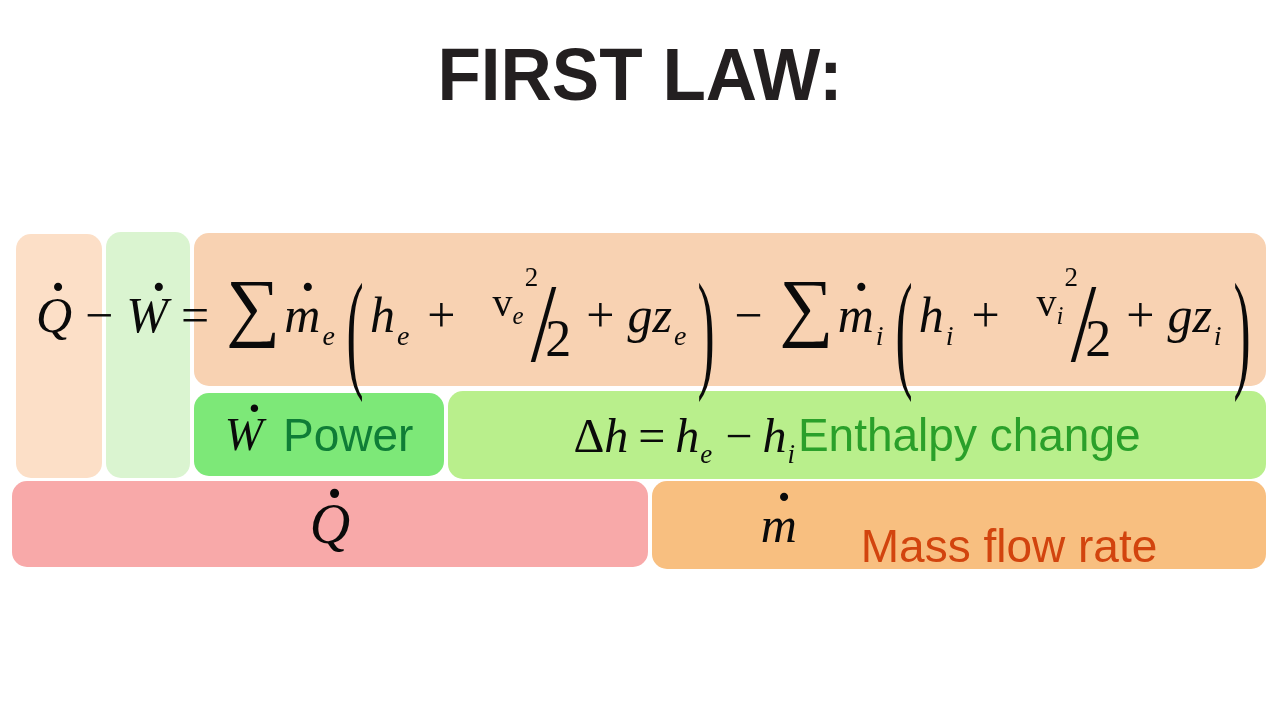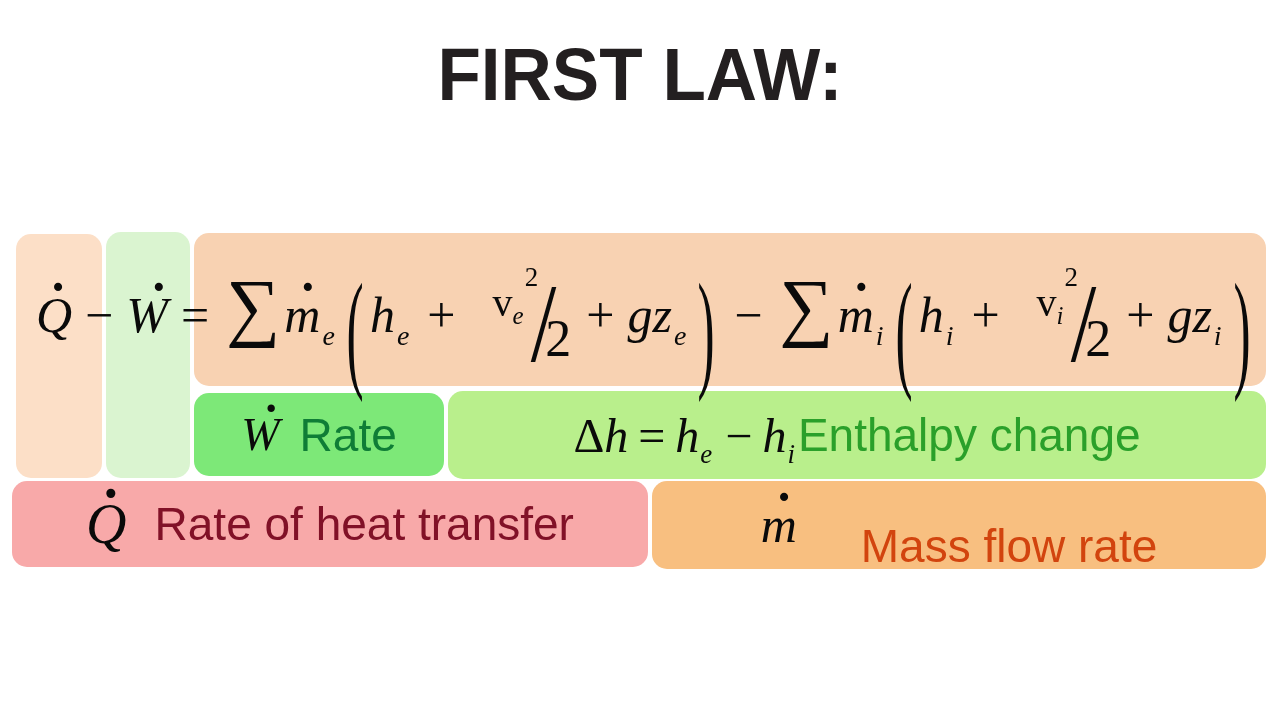--- a/index.html
+++ b/index.html
@@ -105,31 +105,30 @@
   <div class="blk eq-block"></div>
   <div class="blk power-box"></div>
   <div class="blk enthalpy-box"></div>
   <div class="blk heat-box"></div>
   <div class="blk mass-box"></div>
 
   <div class="eq math"><span class="tk dotted dot-q"><span class="dot">·</span><span class="base it">Q</span></span><span class="tk op">−</span><span class="tk dotted dot-w"><span class="dot">·</span><span class="base it">W</span></span><span class="tk op">=</span><span class="tk sum">∑</span><span class="tk dotted dot-m"><span class="dot">·</span><span class="base it">m</span></span><span class="sub">e</span><span class="paren">(</span><span class="tk it">h</span><span class="sub">e</span><span class="tk op">+</span><span class="vfrac"><span class="vnum"><span class="vv">v</span><span class="vsub">e</span><span class="vsup">2</span></span><span class="fslash">/</span><span class="fden">2</span></span><span class="tk op">+</span><span class="tk it">g</span><span class="tk it">z</span><span class="sub">e</span><span class="paren">)</span><span class="tk op">−</span><span class="tk sum">∑</span><span class="tk dotted dot-m"><span class="dot">·</span><span class="base it">m</span></span><span class="sub">i</span><span class="paren">(</span><span class="tk it">h</span><span class="sub">i</span><span class="tk op">+</span><span class="vfrac"><span class="vnum"><span class="vv">v</span><span class="vsub">i</span><span class="vsup">2</span></span><span class="fslash">/</span><span class="fden">2</span></span><span class="tk op">+</span><span class="tk it">g</span><span class="tk it">z</span><span class="sub">i</span><span class="paren">)</span></div>
 
   <div class="legend power-c">
     <span class="sym math sym-w dotted dot-w"><span class="dot">·</span><span class="base it">W</span></span>
-    <span class="lbl">Rate</span>
+    <span class="lbl">Power</span>
   </div>
 
   <div class="legend enthalpy-c">
     <span class="math dh"><span class="delta">Δ</span><span class="it">h</span><span class="op">=</span><span class="it">h</span><span class="sub">e</span><span class="op">−</span><span class="it">h</span><span class="sub">i</span></span>
     <span class="lbl">Enthalpy change</span>
   </div>
 
   <div class="legend heat-c">
     <span class="sym math sym-q dotted dot-q"><span class="dot">·</span><span class="base it">Q</span></span>
-    <span class="lbl">Rate of heat transfer</span>
   </div>
 
   <div class="legend mass-c">
     <span class="sym math sym-m dotted dot-m"><span class="dot">·</span><span class="base it">m</span></span>
     <span class="lbl">Mass flow rate</span>
   </div>
 
 </div>
 
 </body></html>

